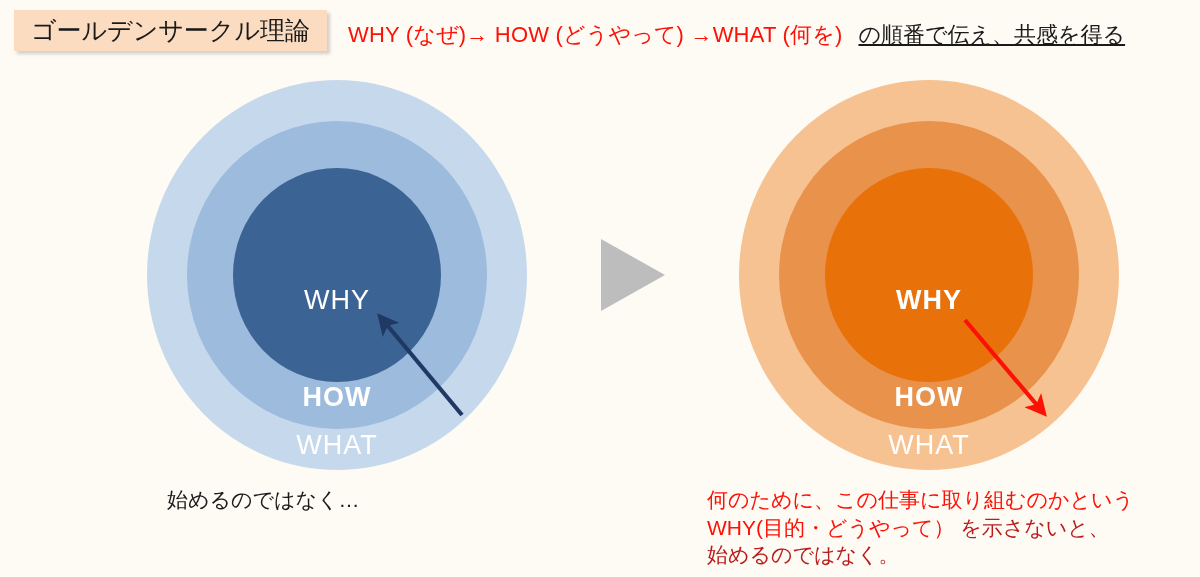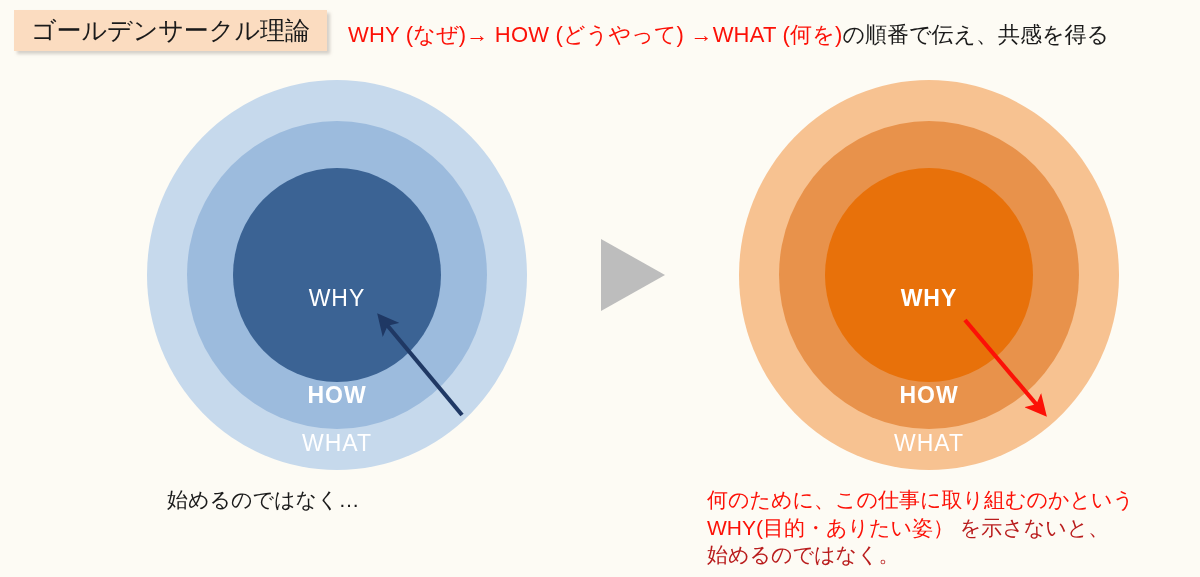--- a/index.html
+++ b/index.html
@@ -52,21 +52,22 @@
     white-space: nowrap;
   }
   .header-line .seq {
     font-size: 22px;
     color: #fc1107;
     letter-spacing: 0.2px;
   }
   .header-line .tail {
     font-size: 22px;
     color: #1a1a1a;
-    margin-left: 0;
+    margin-left: 16px;
+    text-decoration: underline;
   }
 
   
   .circle-group {
     position: absolute;
     width: 380px;
     height: 390px;
   }
   #group-blue  { left: 147px; top: 80px; }
   #group-orange{ left: 739px; top: 80px; }
@@ -95,21 +96,21 @@
   
   #group-orange .ring-outer { background: #f7c291; }
   #group-orange .ring-mid   { background: #e8924b; }
   #group-orange .ring-inner { background: #e8710a; }
 
   .ring-label {
     position: absolute;
     width: 380px;
     text-align: center;
     color: #ffffff;
-    font-size: 23px;
+    font-size: 27px;
     letter-spacing: 1px;
     pointer-events: none;
   }
   .label-why  { top: 205px; }
   .label-how  { top: 302px; font-weight: bold; }
   .label-what { top: 350px; }
   #group-orange .label-why { font-weight: bold; }
 
   .arrow-svg {
     position: absolute;
@@ -207,20 +208,20 @@
 
   <div class="caption" id="caption-left">
     <span class="line">始めるのではなく…</span>
   </div>
 
   <div class="caption" id="caption-right">
     <span class="line">
       <span class="red">何のために、この仕事に取り組むのかという</span>
     </span>
     <span class="line">
-      <span class="red">WHY(目的・ありたい姿）</span><span class="black"> を示さないと、</span>
+      <span class="red">WHY(目的・どうやって）</span><span class="black"> を示さないと、</span>
     </span>
     <span class="line">
       <span class="black">始めるのではなく。</span>
     </span>
   </div>
 
 </div>
 
 </body></html>

